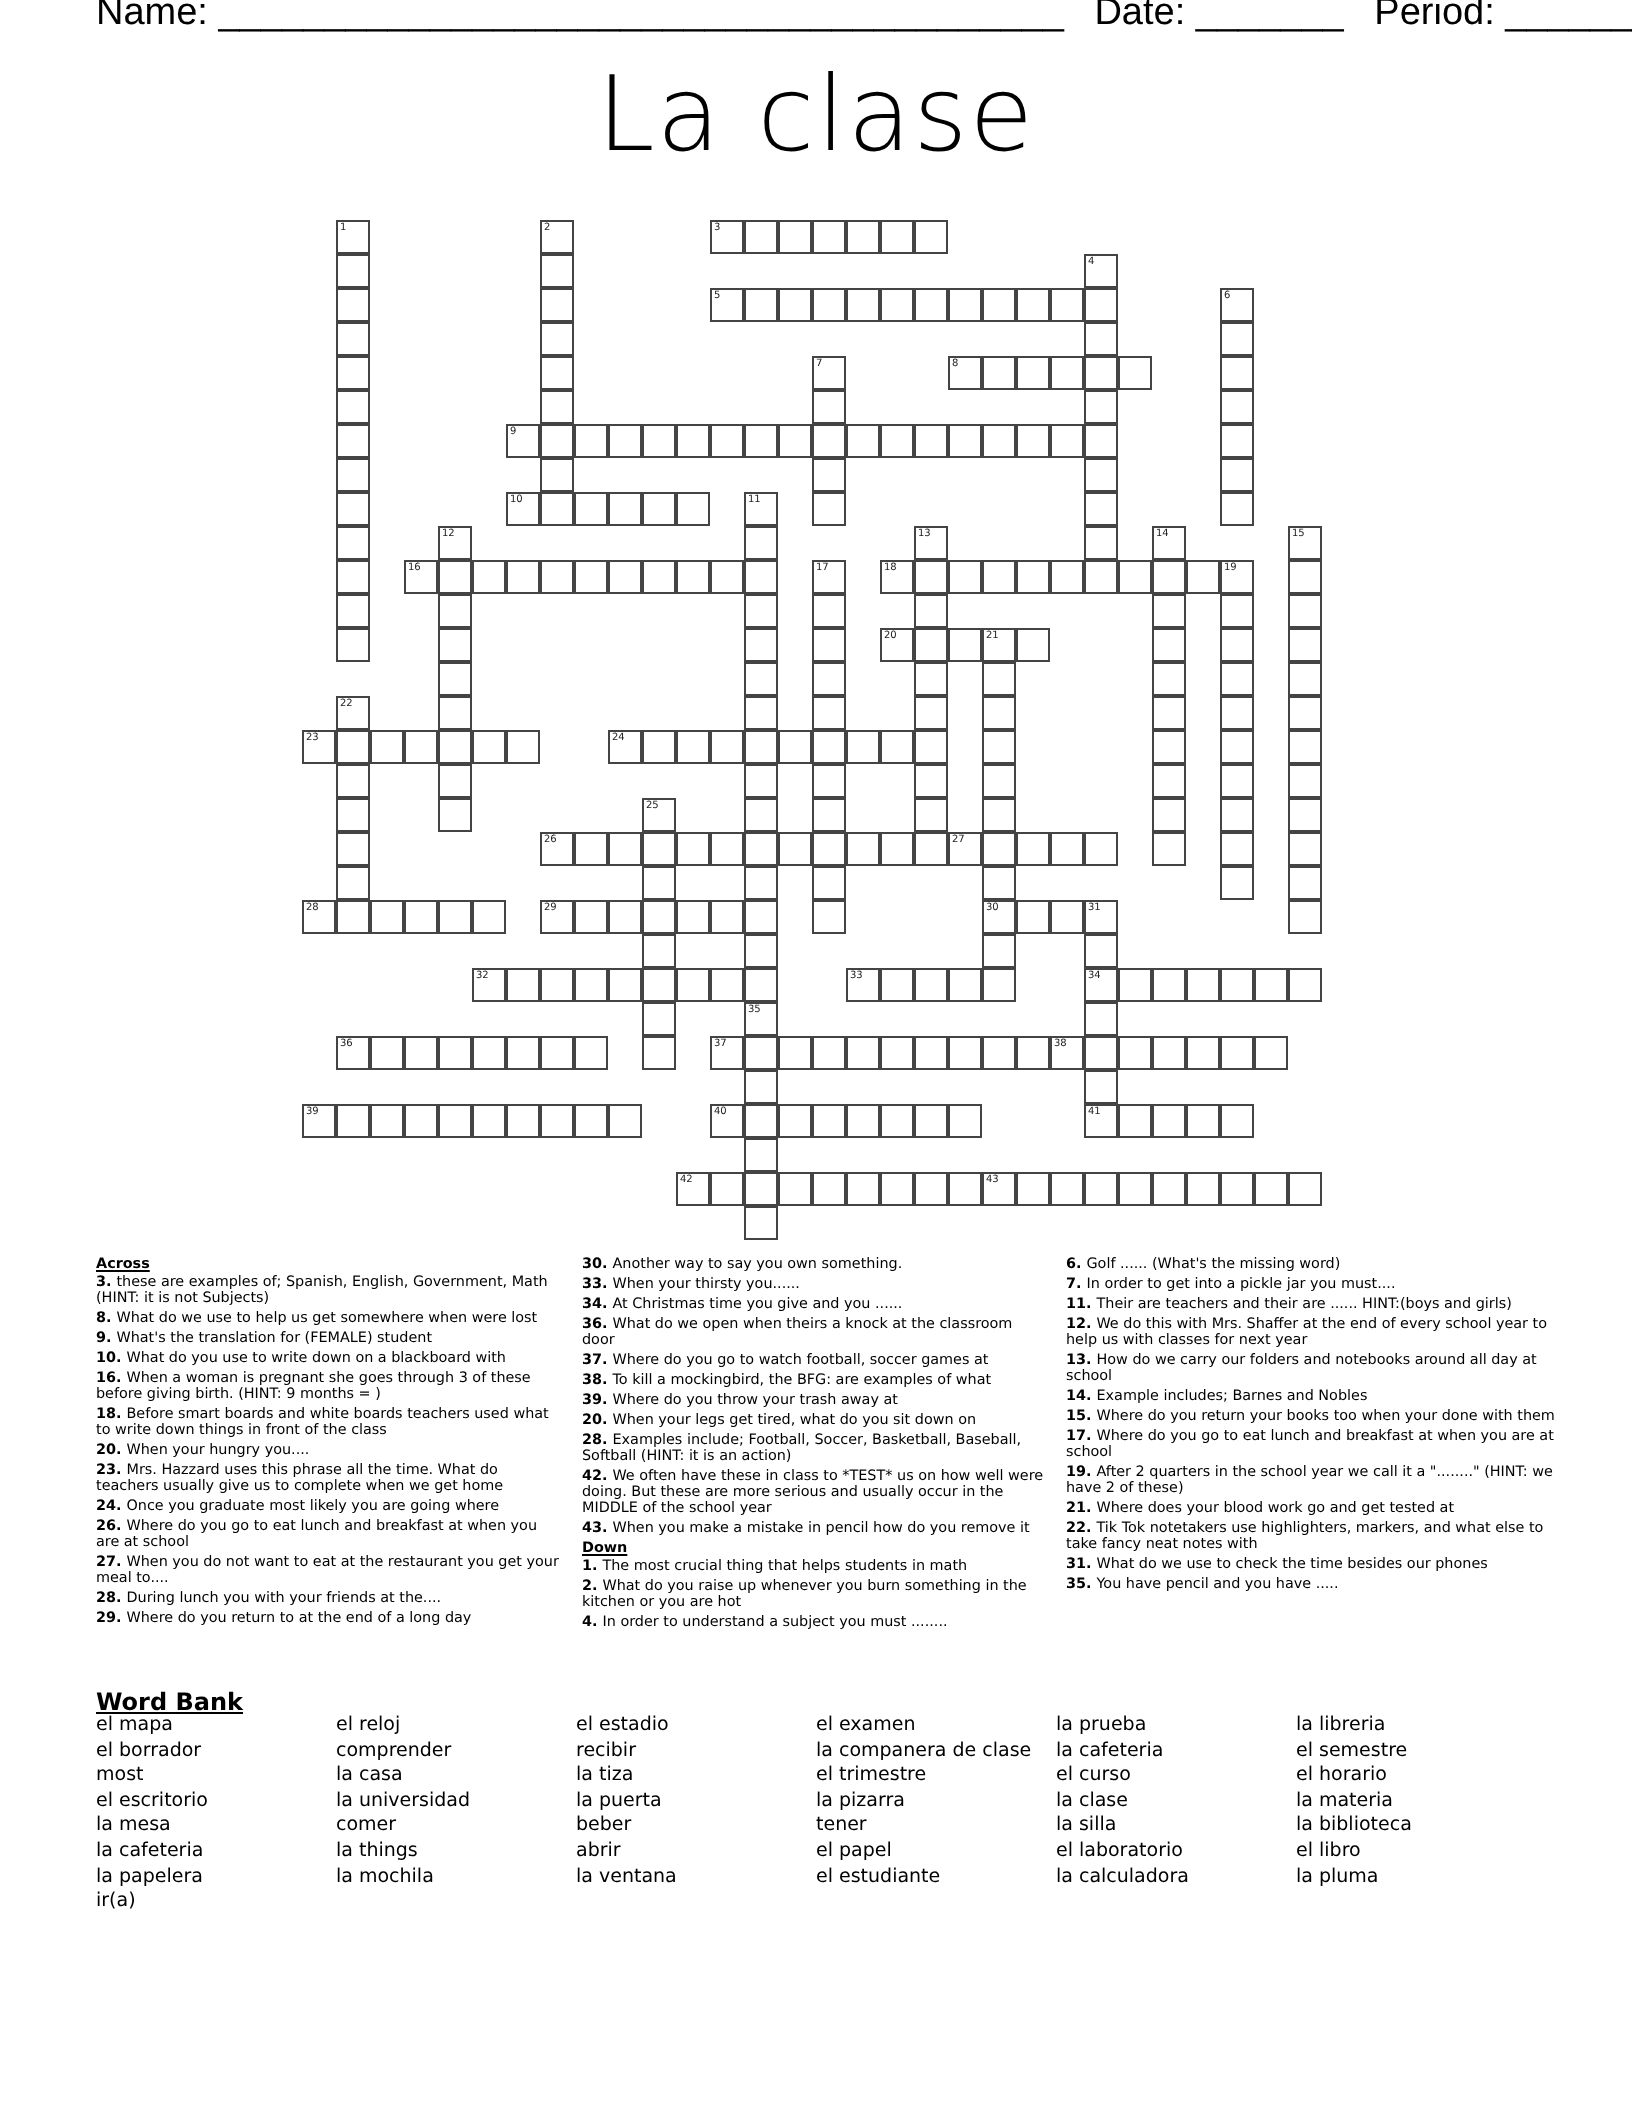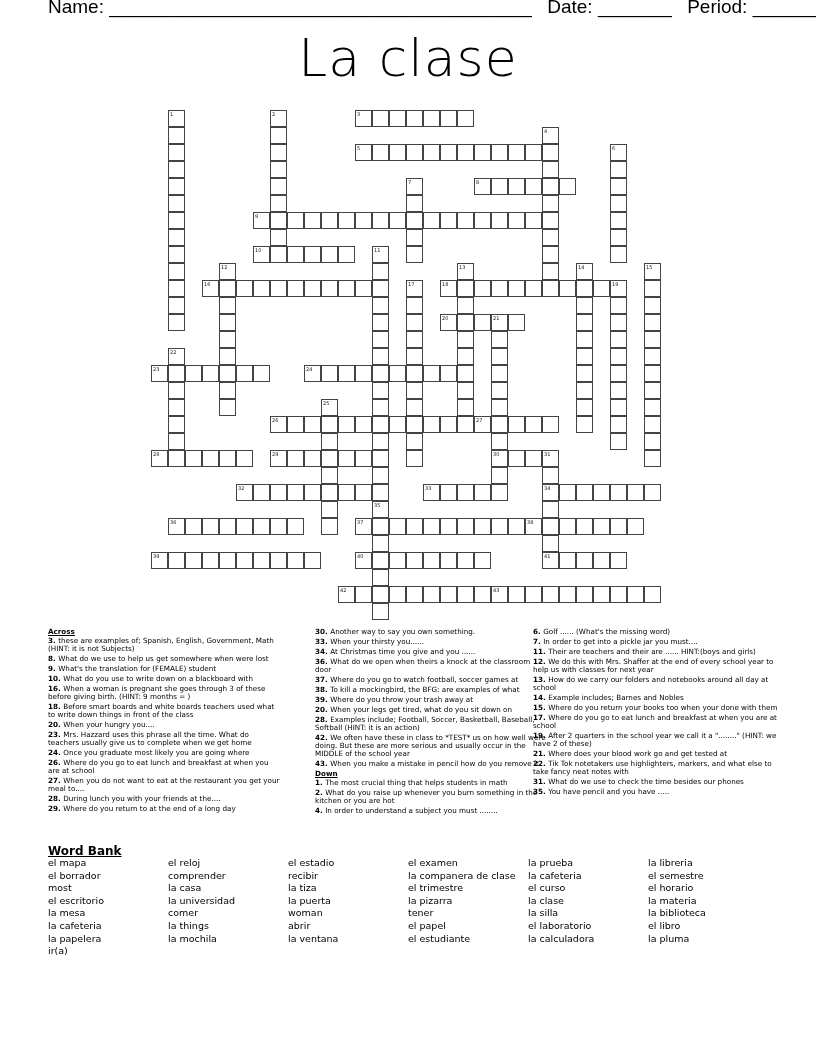--- a/index.html
+++ b/index.html
@@ -466,21 +466,21 @@
       <div class="clue"><b>18. </b>Before smart boards and white boards teachers used what to write down things in front of the class</div>
       <div class="clue"><b>20. </b>When your hungry you....</div>
       <div class="clue"><b>23. </b>Mrs. Hazzard uses this phrase all the time. What do teachers usually give us to complete when we get home</div>
       <div class="clue"><b>24. </b>Once you graduate most likely you are going where</div>
       <div class="clue"><b>26. </b>Where do you go to eat lunch and breakfast at when you are at school</div>
       <div class="clue"><b>27. </b>When you do not want to eat at the restaurant you get your meal to....</div>
       <div class="clue"><b>28. </b>During lunch you with your friends at the....</div>
       <div class="clue"><b>29. </b>Where do you return to at the end of a long day</div>
     </div>
 </div>
-<div class="clues" style="left:291px;width:232px;margin-left:24px;">
+<div class="clues" style="left:291px;width:232px;">
   <div id="c2a">
       <div class="clue"><b>30. </b>Another way to say you own something.</div>
       <div class="clue"><b>33. </b>When your thirsty you......</div>
       <div class="clue"><b>34. </b>At Christmas time you give and you ......</div>
       <div class="clue"><b>36. </b>What do we open when theirs a knock at the classroom door</div>
       <div class="clue"><b>37. </b>Where do you go to watch football, soccer games at</div>
       <div class="clue"><b>38. </b>To kill a mockingbird, the BFG: are examples of what</div>
       <div class="clue"><b>39. </b>Where do you throw your trash away at</div>
       <div class="clue"><b>20. </b>When your legs get tired, what do you sit down on</div>
       <div class="clue"><b>28. </b>Examples include; Football, Soccer, Basketball, Baseball, Softball (HINT: it is an action)</div>
@@ -531,21 +531,21 @@
       <div>la universidad</div>
       <div>comer</div>
       <div>la things</div>
       <div>la mochila</div>
     </div>
     <div class="wb" style="left: 288px;">
       <div>el estadio</div>
       <div>recibir</div>
       <div>la tiza</div>
       <div>la puerta</div>
-      <div>woman</div>
+      <div>beber</div>
       <div>abrir</div>
       <div>la ventana</div>
     </div>
     <div class="wb" style="left: 408px;">
       <div>el examen</div>
       <div>la companera de clase</div>
       <div>el trimestre</div>
       <div>la pizarra</div>
       <div>tener</div>
       <div>el papel</div>

